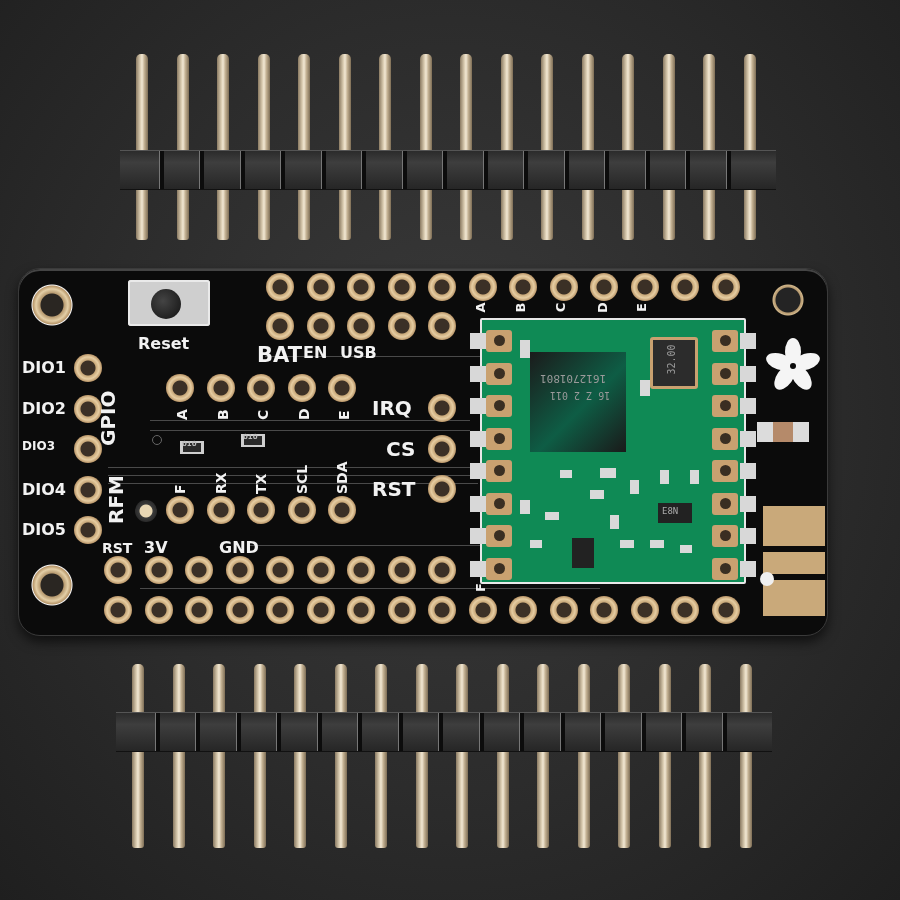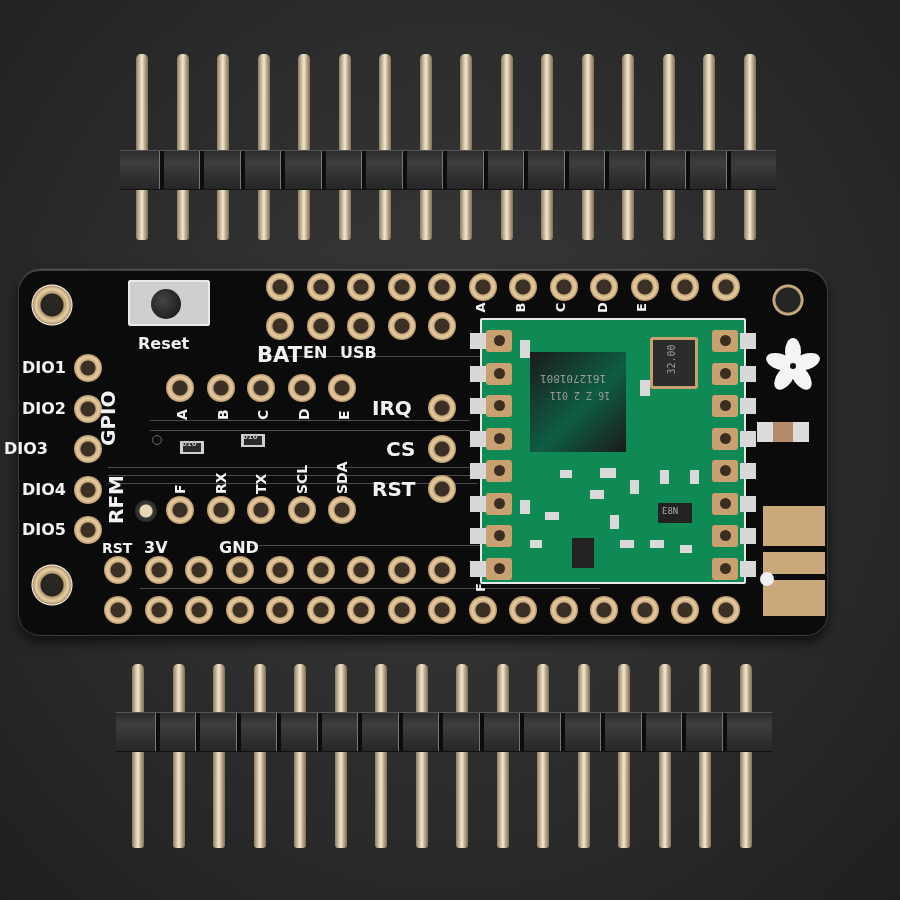--- a/index.html
+++ b/index.html
@@ -195,21 +195,21 @@
     <div class="silk" style="left:596.5px; top:300px; font-size:13px; transform:rotate(-90deg);">D</div>
     <div class="silk" style="left:637px; top:300px; font-size:13px; transform:rotate(-90deg);">E</div>
   </div>
 
 <div id="dio-column">
     <div class="pad" style="left:88px; top:368px;"></div>
     <div class="silk" style="left:22px; top:358px; font-size:16px;">DIO1</div>
     <div class="pad" style="left:88px; top:408.5px;"></div>
     <div class="silk" style="left:22px; top:398.5px; font-size:16px;">DIO2</div>
     <div class="pad" style="left:88px; top:449px;"></div>
-    <div class="silk" style="left:4px; top:439px; font-size:16px;">DIO3</div>
+    <div class="silk" style="left:22px; top:439px; font-size:12px;">DIO3</div>
     <div class="pad" style="left:88px; top:489.5px;"></div>
     <div class="silk" style="left:22px; top:479.5px; font-size:16px;">DIO4</div>
     <div class="pad" style="left:88px; top:530px;"></div>
     <div class="silk" style="left:22px; top:520px; font-size:16px;">DIO5</div>
   </div>
 
 <div class="silk" style="left:96px; top:400px; font-size:20px; transform:rotate(-90deg); transform-origin:left top; top:446px;">GPIO</div>
 <div class="silk" style="left:104px; top:524px; font-size:20px; transform:rotate(-90deg); transform-origin:left top;">RFM</div>
 
 <div id="gpio-rows">

